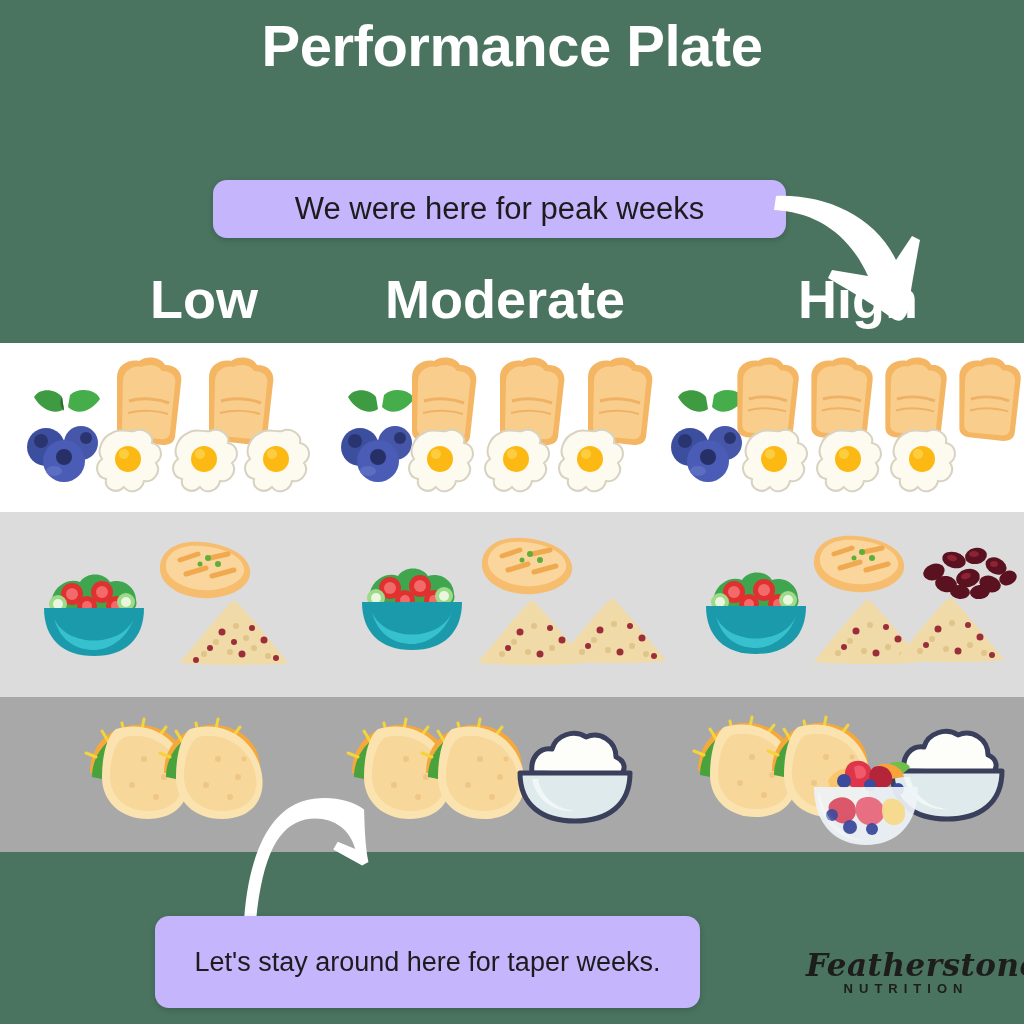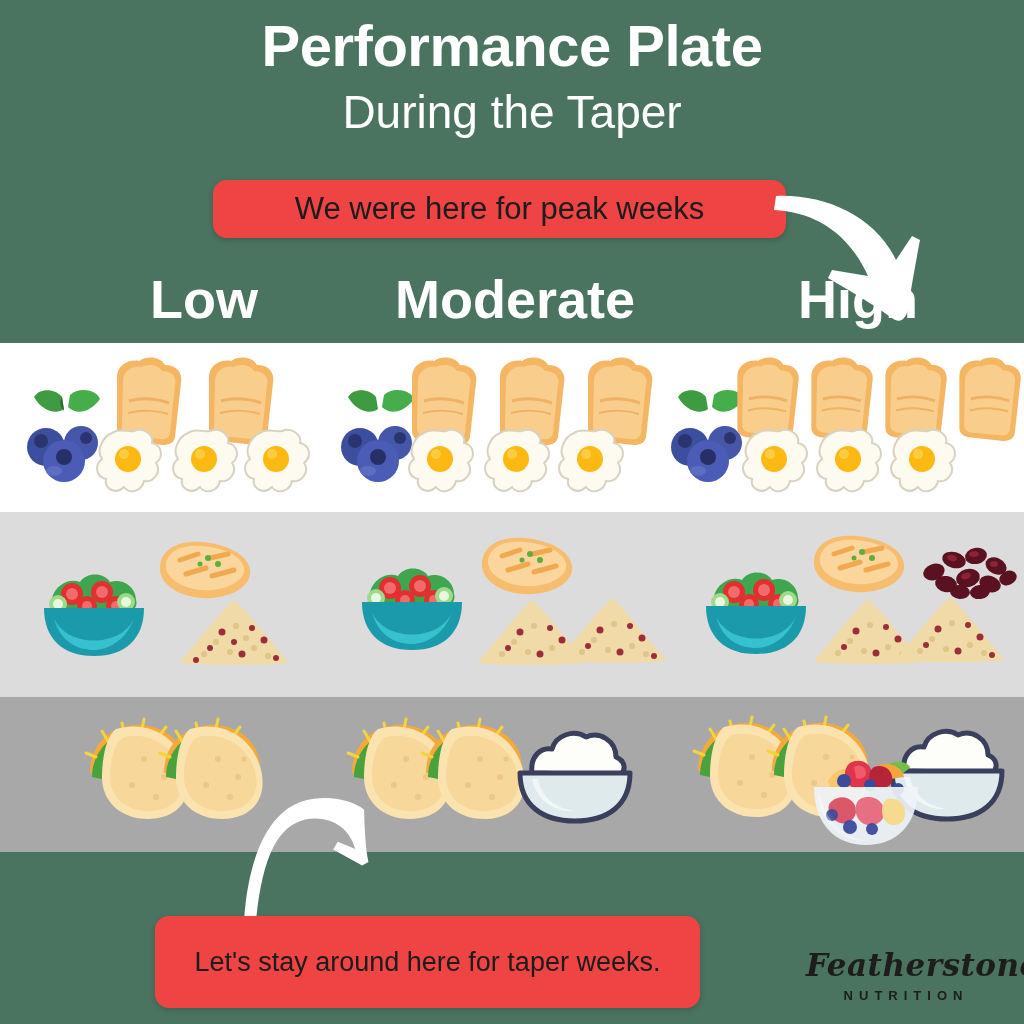--- a/index.html
+++ b/index.html
@@ -19,42 +19,42 @@
     line-height:1.02;
   }
   .subtitle{
     position:absolute;left:0;right:0;top:88px;
     text-align:center;color:#ffffff;
     font-size:46px;font-weight:300;line-height:1.05;
   }
 
   
   .callout{
-    position:absolute;background:#ef4444;color:#1c1c1c;
+    position:absolute;background:#c4b5fd;color:#1c1c1c;
     border-radius:14px;
     display:flex;align-items:center;justify-content:center;
     text-align:center;
     box-shadow:0 2px 6px rgba(0,0,0,0.18);
   }
   #callout-top{
     left:213px;top:180px;width:573px;height:58px;
     font-size:31px;
   }
   #callout-bottom{
     left:155px;top:916px;width:545px;height:92px;
     font-size:27px;line-height:1.42;
   }
 
   
   .col-label{
     position:absolute;color:#ffffff;font-weight:bold;
     font-size:54px;top:268px;white-space:nowrap;
   }
   #label-low{left:150px;}
-  #label-moderate{left:395px;}
+  #label-moderate{left:385px;}
   #label-high{left:798px;}
 
   
   .band{position:absolute;left:0;width:1024px;}
   #band-breakfast{top:343px;height:169px;background:#ffffff;}
   #band-lunch{top:512px;height:185px;background:#dcdcdc;}
   #band-dinner{top:697px;height:155px;background:#a8a8a8;}
 
   .col{position:absolute;top:0;height:100%;}
   .col-1{left:0;width:326px;}
@@ -67,33 +67,32 @@
     position:absolute;left:806px;top:950px;width:200px;
     text-align:center;color:#1d1d1b;
   }
   #logo-script{
     font-family:"DejaVu Serif", serif;
     font-style:italic;font-weight:bold;
     font-size:31px;line-height:1;letter-spacing:0.5px;
   }
   #logo-sub{
     font-size:13px;letter-spacing:6px;font-weight:bold;
-    margin-top:7px;
+    margin-top:0;
     text-align:center;
   }
 
   svg{display:block;overflow:visible;}
 </style>
 </head>
 <body>
 
 <div id="canvas">
 
   <div class="title">Performance Plate</div>
-  <div class="subtitle">During the Taper</div>
 
   <div class="callout" id="callout-top">
     <span>We were here for peak weeks</span>
   </div>
 
   <svg style="position:absolute;left:770px;top:178px;" width="160" height="150" viewBox="0 0 160 150" aria-hidden="true">
     <path fill="#ffffff" d="M6 18 C55 16, 105 38, 126 82 L142 58 L150 62 C150 62, 142 104, 139 126 C137 142, 130 146, 122 140 C106 128, 72 108, 58 100 L62 92 L98 98 C78 54, 44 34, 4 32 Z"></path>
   </svg>
 
   <div class="col-label" id="label-low">Low</div>

